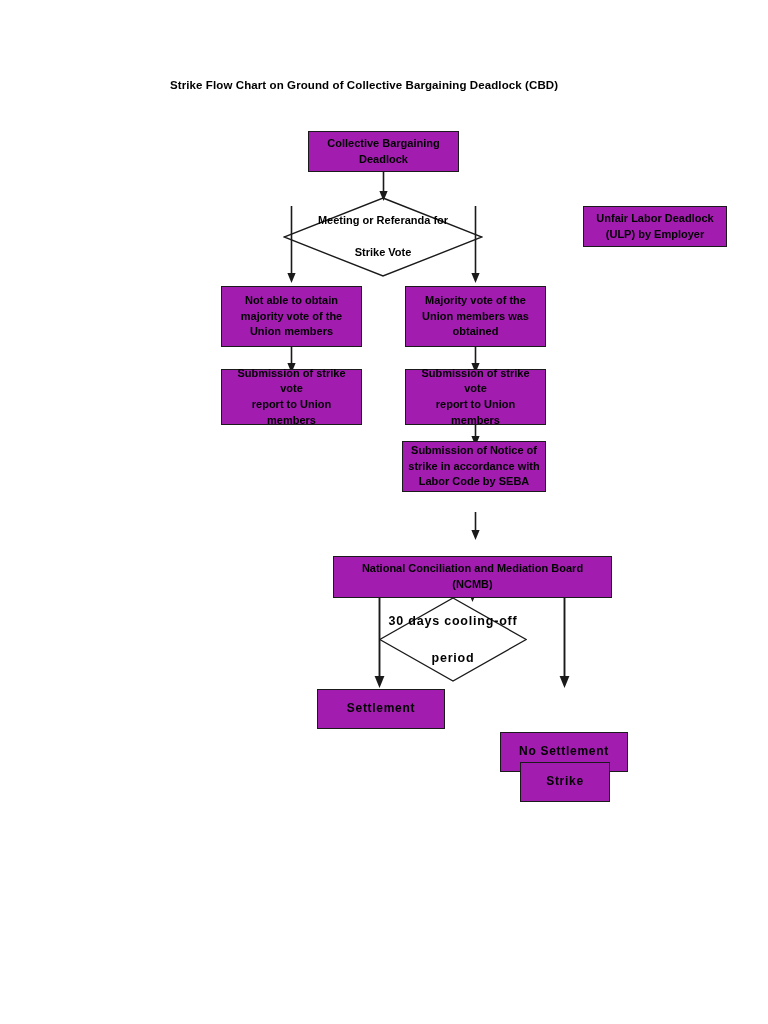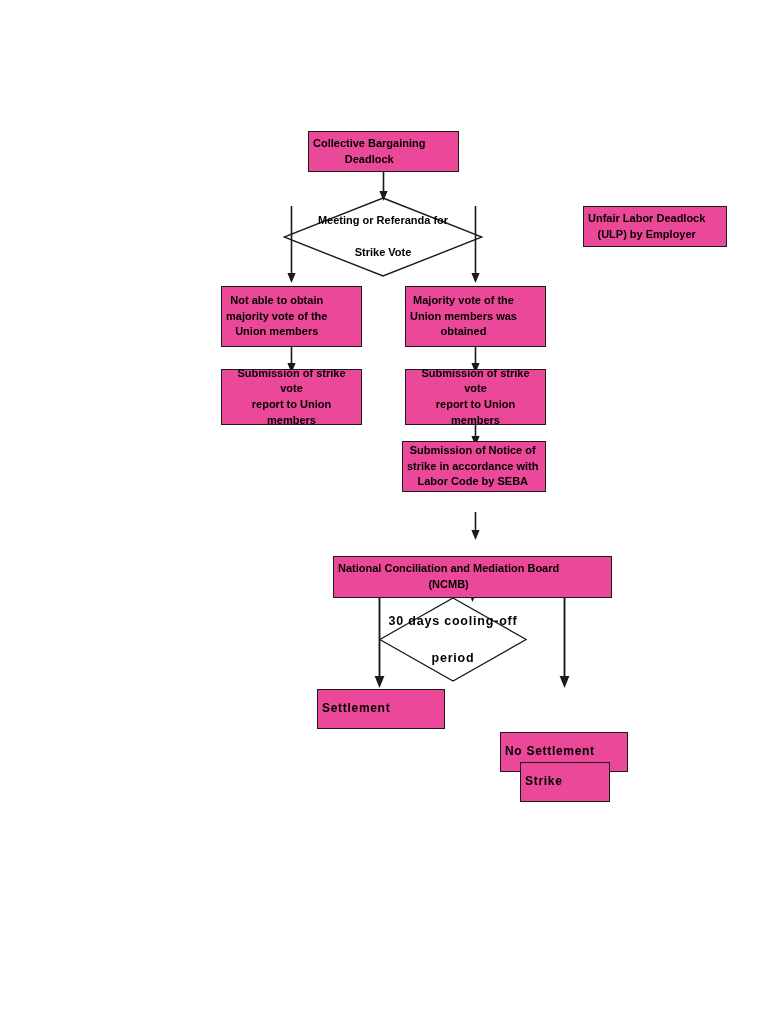--- a/index.html
+++ b/index.html
@@ -39,24 +39,24 @@
     font-weight: bold;
     letter-spacing: 0.1px;
     white-space: nowrap;
   }
 
   
   .node-box {
     position: absolute;
     box-sizing: border-box;
     border: 1.3px solid #1a1a1a;
-    background: #ec4899;
+    background: #a21caf;
     display: flex;
     align-items: center;
-    justify-content: flex-start;
+    justify-content: center;
     text-align: center;
     font-size: 11px;
     font-weight: bold;
     line-height: 1.42;
     padding: 19px 4px;
     z-index: 3;
   }
 
   .node-box.emphatic {
     font-size: 12px;
@@ -95,20 +95,21 @@
   .diamond-label span {
     display: block;
     padding: 0 4px;
   }
 </style>
 </head>
 <body>
 
 <div id="canvas">
 
+  <div class="chart-title">Strike Flow Chart on Ground of Collective Bargaining Deadlock (CBD)</div>
 
   <svg id="connectors" viewBox="0 0 768 1024" width="768" height="1024">
     <defs>
       <marker id="arrowhead" markerWidth="7" markerHeight="7" refX="3.2" refY="3" orient="auto" markerUnits="strokeWidth">
         <path d="M0,0.4 L6.4,3 L0,5.6 z" fill="#1a1a1a"></path>
       </marker>
     </defs>
 
     <line x1="383.5" y1="172" x2="383.5" y2="196" stroke="#1a1a1a" stroke-width="1.6" marker-end="url(#arrowhead)"></line>
 

